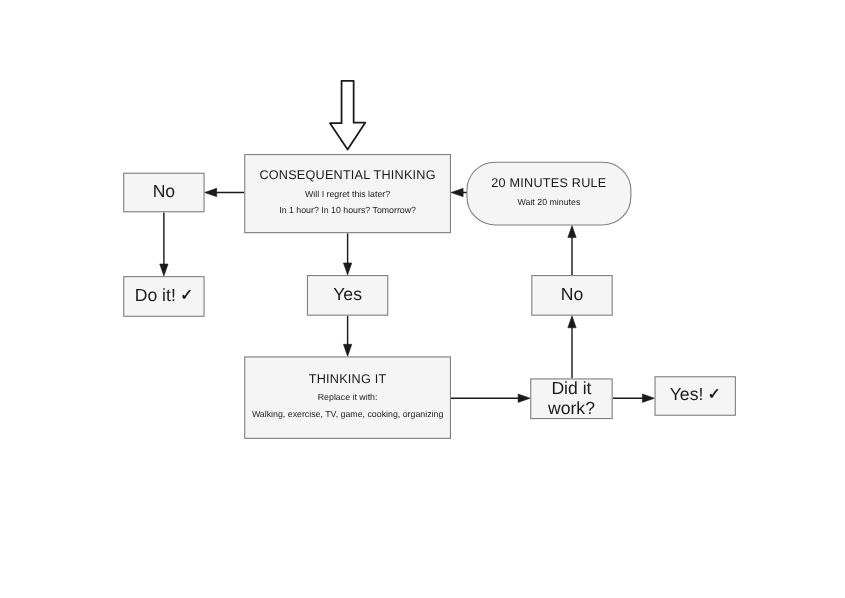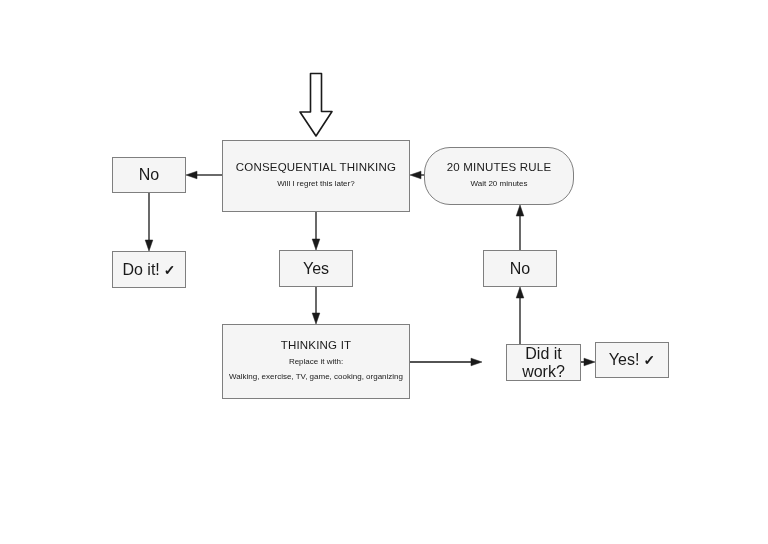--- a/index.html
+++ b/index.html
@@ -21,29 +21,29 @@
     flex-direction: column;
     align-items: center;
     justify-content: center;
     text-align: center;
   }
   .box-title { font-size: 11.5px; letter-spacing: 0.2px; white-space: nowrap; }
   .box-sub   { font-size: 8px; line-height: 15px; white-space: nowrap; }
   .big .box-title { margin-bottom: 3px; }
   .label { font-size: 16px; }
   .check { font-size: 14px; font-weight: bold; margin-left: 4px; position: relative; top: -1px; }
-  .row { display: flex; align-items: flex-end; justify-content: center; }
+  .row { display: flex; align-items: flex-start; justify-content: center; }
 
   
   .n-consequential { left: 222px; top: 140px; width: 188px; height: 72px; }
   .n-no-left       { left: 112px; top: 157px; width: 74px;  height: 36px; }
   .n-do-it         { left: 112px; top: 251px; width: 74px;  height: 37px; }
   .n-yes-mid       { left: 279px; top: 250px; width: 74px;  height: 37px; text-align: right; }
   .n-replace       { left: 222px; top: 324px; width: 188px; height: 75px; }
-  .n-did-it-work   { left: 506px; top: 344px; width: 75px;  height: 37px; align-items: center; }
+  .n-did-it-work   { left: 482px; top: 344px; width: 75px;  height: 37px; align-items: center; }
   .n-yes-right     { left: 595px; top: 342px; width: 74px;  height: 36px; }
   .n-no-right      { left: 483px; top: 250px; width: 74px;  height: 37px; }
   .n-twenty        { left: 424px; top: 147px; width: 150px; height: 58px; border-radius: 26px; }
 </style>
 </head>
 <body>
 
 <div class="canvas">
 
   <svg class="edges" width="768" height="544" viewBox="0 0 768 544">
@@ -94,20 +94,21 @@
       <g>
         <line x1="444" y1="175" x2="415" y2="175"></line>
         <polygon points="410,175 421,171.2 421,178.8" stroke-width="0.5"></polygon>
       </g>
     </g>
   </svg>
 
   <div class="box big n-consequential">
     <div class="box-title">CONSEQUENTIAL THINKING</div>
     <div class="box-sub">Will I regret this later?</div>
+    <div class="box-sub">In 1 hour? In 10 hours? Tomorrow?</div>
   </div>
 
   <div class="box n-no-left">
     <div class="label">No</div>
   </div>
 
   <div class="box n-do-it">
     <div class="row">
       <span class="label">Do it!</span>
       <span class="check">✓</span>

